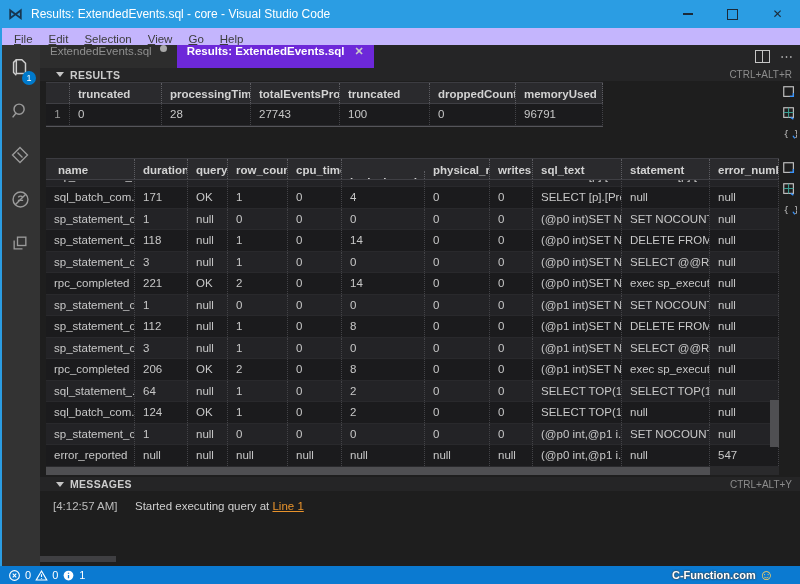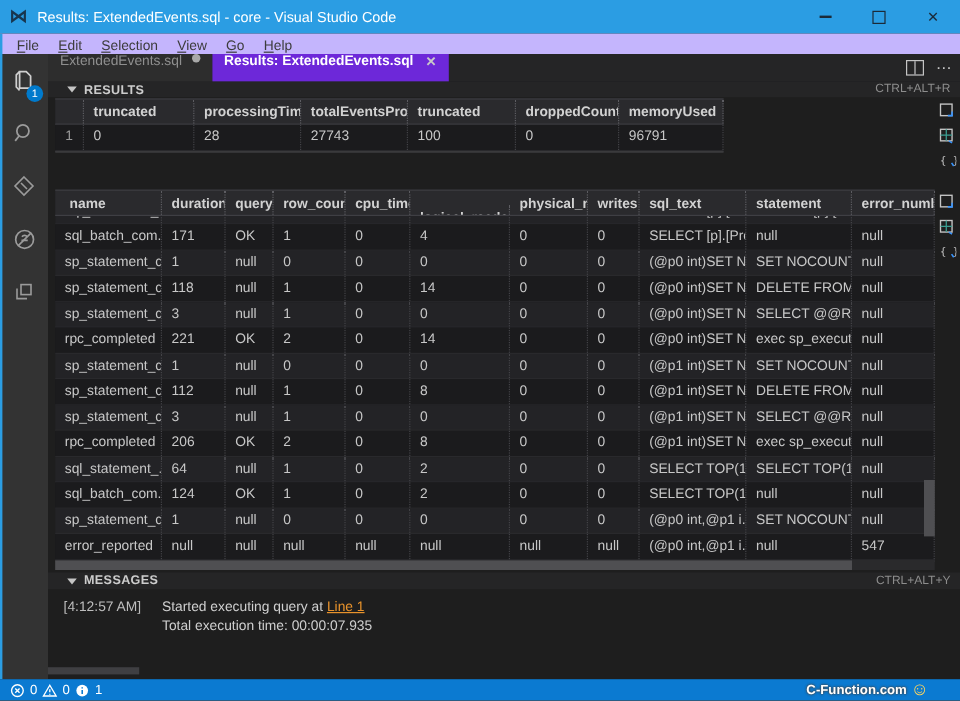--- a/index.html
+++ b/index.html
@@ -426,23 +426,20 @@
     <span class="twist"></span>
     <span class="stitle">MESSAGES</span>
     <span class="shortcut">CTRL+ALT+Y</span>
   </div>
 
   <div class="messages">
     <div class="mline">
       <span class="ts">[4:12:57 AM]</span>
       <span class="mtext"><span>Started executing query at </span><a class="mlink">Line 1</a></span>
     </div>
-    <div class="mline">
-      <span class="mtext">Total execution time: 00:00:07.935</span>
-    </div>
   </div>
 
   <div class="minibar"></div>
 
   <div class="statusbar" style="background: rgb(11, 122, 209);">
     <div class="sb-group">
       <svg width="13" height="13" viewBox="0 0 16 16">
           <circle cx="8" cy="8" r="6" fill="none" stroke="#fff" stroke-width="1.4"></circle>
           <path d="M5.8 5.8l4.4 4.4M10.2 5.8l-4.4 4.4" stroke="#fff" stroke-width="1.4"></path>
         </svg>

